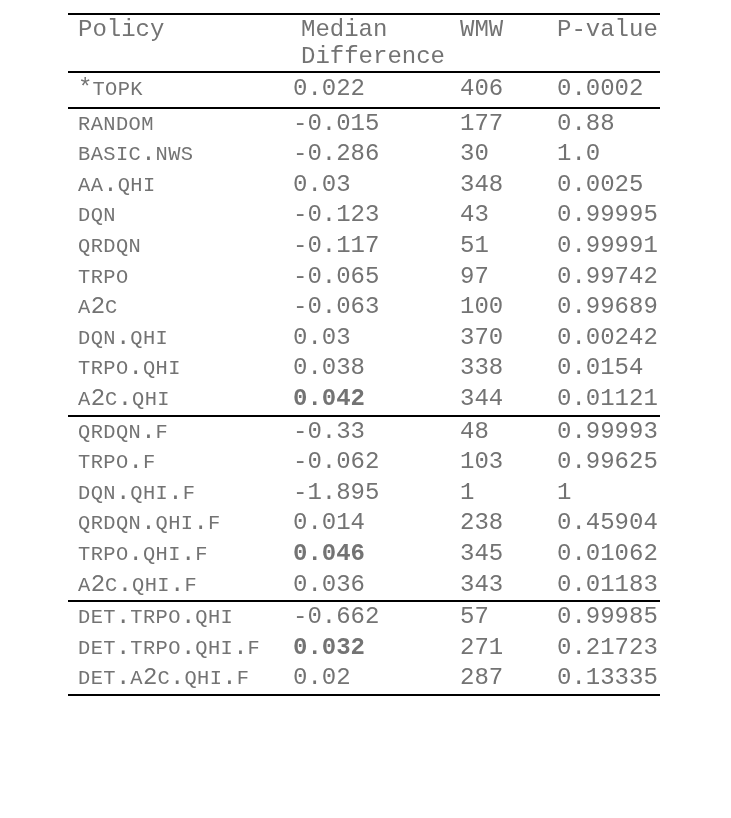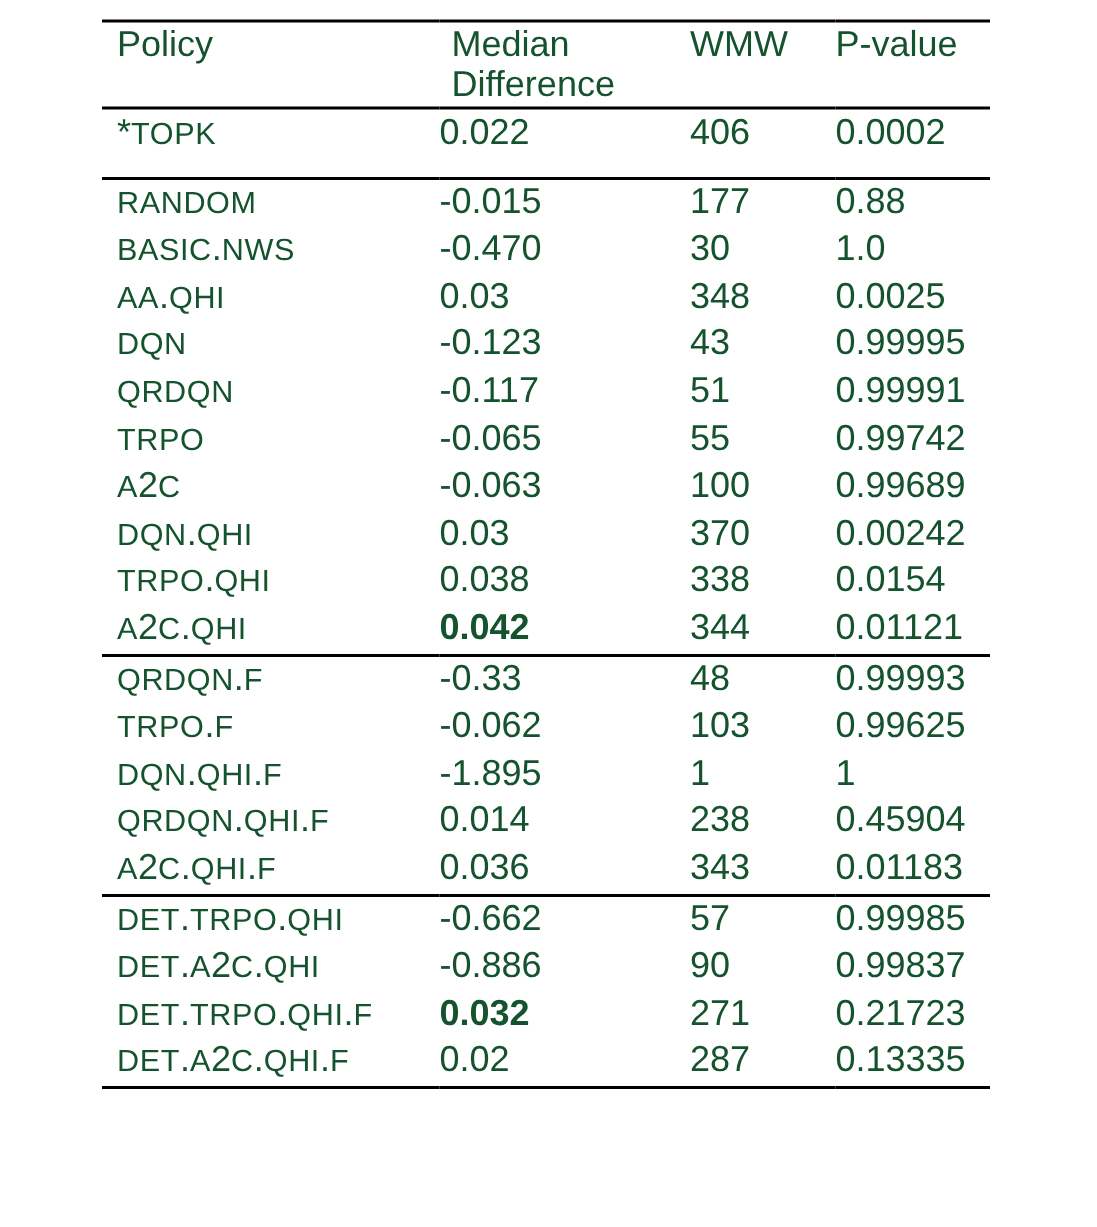--- a/index.html
+++ b/index.html
@@ -8,22 +8,22 @@
     background: #ffffff;
     width: 731px;
     height: 818px;
     overflow: hidden;
   }
   .page {
     position: relative;
     width: 645px;
     height: 818px;
     background: #ffffff;
-    color: #14532d;
-    font-family: Liberation Sans, sans-serif;
+    color: #737373;
+    font-family: Liberation Mono, monospace;
   }
   .table-wrap {
     position: absolute;
     left: 68px;
     top: 13px;
     width: 592px;
   }
   table.results {
     border-collapse: collapse;
     table-layout: fixed;
@@ -51,21 +51,21 @@
     line-height: 27px;
     padding-top: 1px;
     padding-bottom: 1px;
   }
   th.c1 { padding-left: 10px; }
   th.c2 { padding-left: 8px; }
   td {
     line-height: 29.6px;
   }
   td.c1 { padding-left: 10px; }
-  tbody.g0 td { padding-top: 1px; padding-bottom: 12px; }
+  tbody.g0 td { padding-top: 1px; padding-bottom: 2px; }
   tbody.g3 td:last-child { }
   .sc {
     font-size: 0.85em;
     letter-spacing: 0.4px;
   }
   .bold { font-weight: bold; margin-left: 24px; }
 </style>
 </head>
 <body>
 
@@ -96,21 +96,21 @@
         </tbody>
         <tbody class="g1">
           <tr>
     <td class="c1"><span class="sc">RANDOM</span></td>
     <td class="c2">-0.015</td>
     <td class="c3">177</td>
     <td class="c4">0.88</td>
   </tr>
           <tr>
     <td class="c1"><span class="sc">BASIC</span>.<span class="sc">NWS</span></td>
-    <td class="c2">-0.470</td>
+    <td class="c2">-0.286</td>
     <td class="c3">30</td>
     <td class="c4">1.0</td>
   </tr>
           <tr>
     <td class="c1"><span class="sc">AA</span>.<span class="sc">QHI</span></td>
     <td class="c2">0.03</td>
     <td class="c3">348</td>
     <td class="c4">0.0025</td>
   </tr>
           <tr>
@@ -121,21 +121,21 @@
   </tr>
           <tr>
     <td class="c1"><span class="sc">QRDQN</span></td>
     <td class="c2">-0.117</td>
     <td class="c3">51</td>
     <td class="c4">0.99991</td>
   </tr>
           <tr>
     <td class="c1"><span class="sc">TRPO</span></td>
     <td class="c2">-0.065</td>
-    <td class="c3">55</td>
+    <td class="c3">97</td>
     <td class="c4">0.99742</td>
   </tr>
           <tr>
     <td class="c1"><span class="sc">A</span>2<span class="sc">C</span></td>
     <td class="c2">-0.063</td>
     <td class="c3">100</td>
     <td class="c4">0.99689</td>
   </tr>
           <tr>
     <td class="c1"><span class="sc">DQN</span>.<span class="sc">QHI</span></td>
@@ -175,38 +175,38 @@
     <td class="c3">1</td>
     <td class="c4">1</td>
   </tr>
           <tr>
     <td class="c1"><span class="sc">QRDQN</span>.<span class="sc">QHI</span>.<span class="sc">F</span></td>
     <td class="c2">0.014</td>
     <td class="c3">238</td>
     <td class="c4">0.45904</td>
   </tr>
           <tr>
+    <td class="c1"><span class="sc">TRPO</span>.<span class="sc">QHI</span>.<span class="sc">F</span></td>
+    <td class="c2 bold">0.046</td>
+    <td class="c3">345</td>
+    <td class="c4">0.01062</td>
+  </tr>
+          <tr>
     <td class="c1"><span class="sc">A</span>2<span class="sc">C</span>.<span class="sc">QHI</span>.<span class="sc">F</span></td>
     <td class="c2">0.036</td>
     <td class="c3">343</td>
     <td class="c4">0.01183</td>
   </tr>
         </tbody>
         <tbody class="g3">
           <tr>
     <td class="c1"><span class="sc">DET</span>.<span class="sc">TRPO</span>.<span class="sc">QHI</span></td>
     <td class="c2">-0.662</td>
     <td class="c3">57</td>
     <td class="c4">0.99985</td>
-  </tr>
-          <tr>
-    <td class="c1"><span class="sc">DET</span>.<span class="sc">A</span>2<span class="sc">C</span>.<span class="sc">QHI</span></td>
-    <td class="c2">-0.886</td>
-    <td class="c3">90</td>
-    <td class="c4">0.99837</td>
   </tr>
           <tr>
     <td class="c1"><span class="sc">DET</span>.<span class="sc">TRPO</span>.<span class="sc">QHI</span>.<span class="sc">F</span></td>
     <td class="c2 bold">0.032</td>
     <td class="c3">271</td>
     <td class="c4">0.21723</td>
   </tr>
           <tr>
     <td class="c1"><span class="sc">DET</span>.<span class="sc">A</span>2<span class="sc">C</span>.<span class="sc">QHI</span>.<span class="sc">F</span></td>
     <td class="c2">0.02</td>

